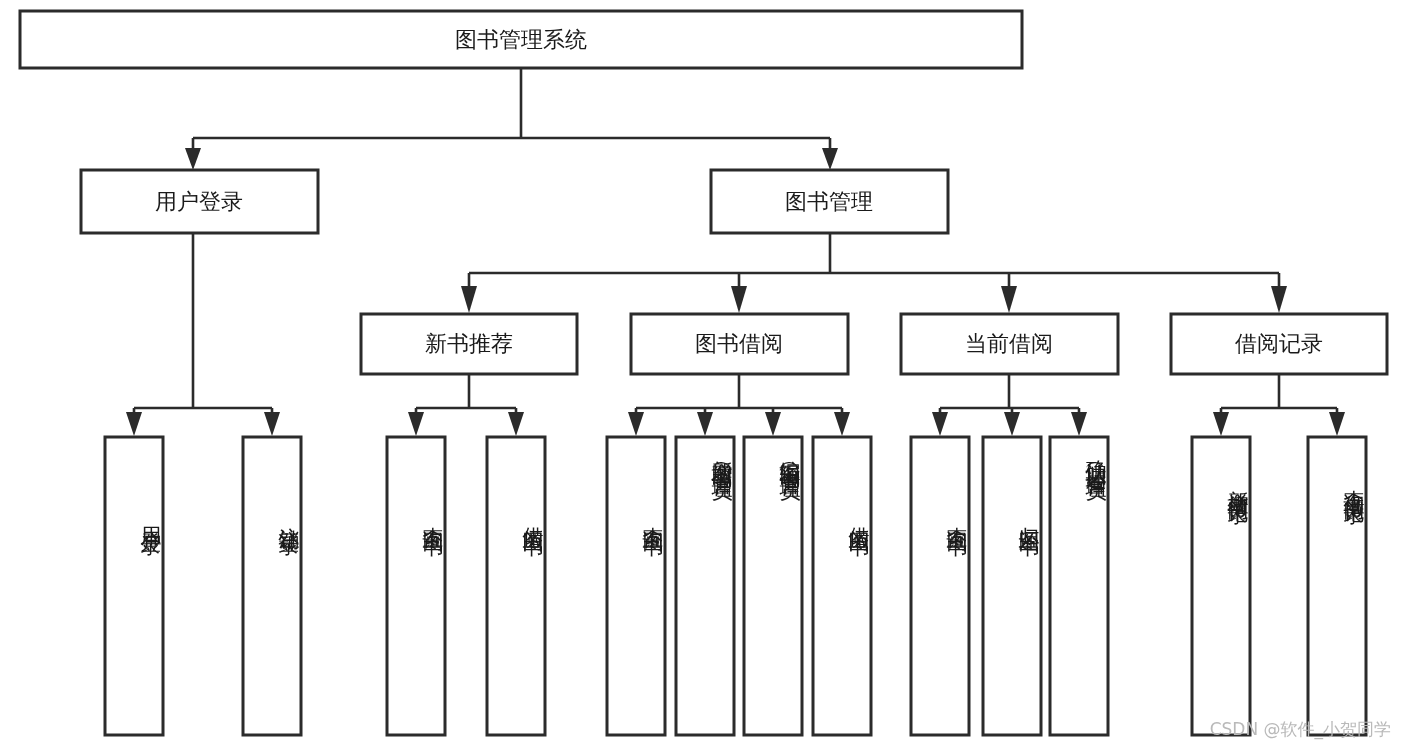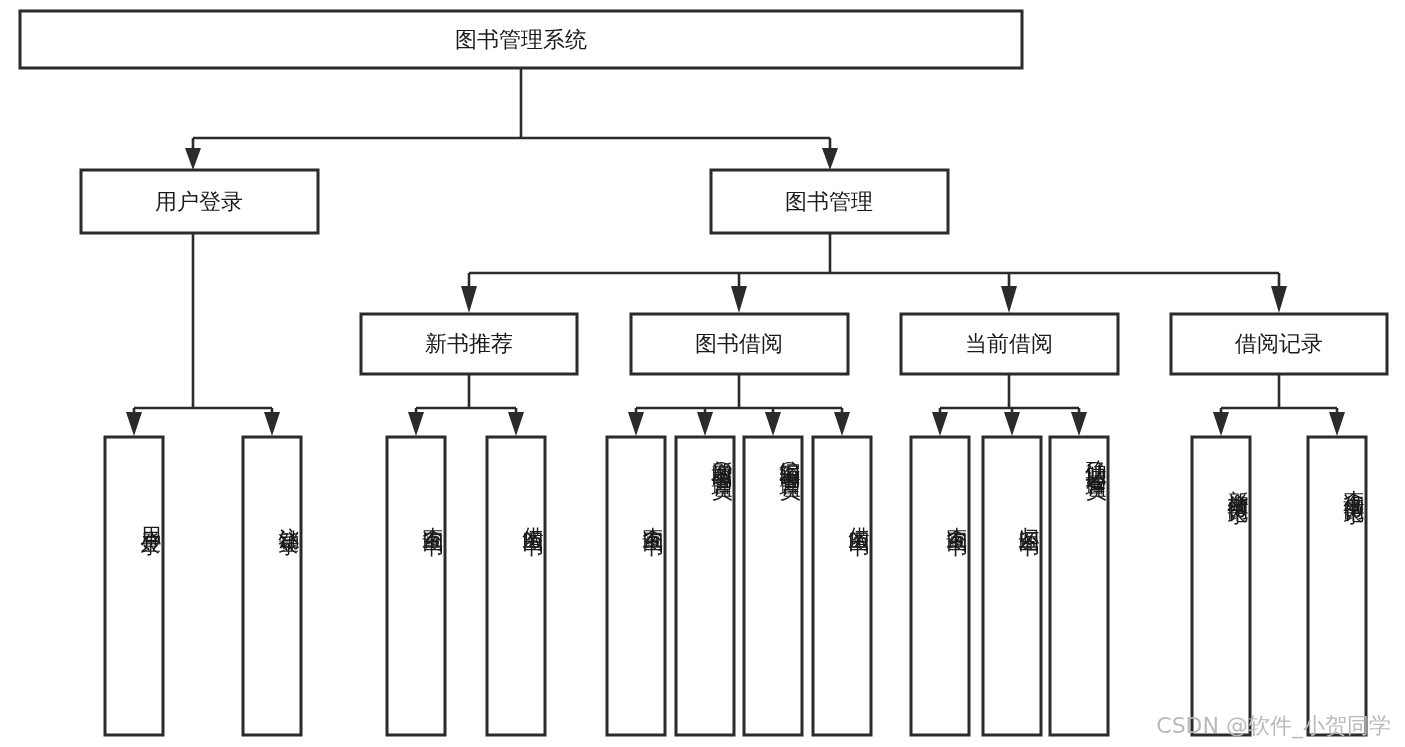--- a/index.html
+++ b/index.html
@@ -59,21 +59,21 @@
     letter-spacing: 3px;
     white-space: nowrap;
     text-align: center;
     pointer-events: none;
   }
   .watermark {
     position: absolute;
     right: 14px;
     bottom: 6px;
     font-family: "DejaVu Sans", "Liberation Sans", sans-serif;
-    font-size: 22px;
+    font-size: 17px;
     color: #b9b9b9;
     white-space: nowrap;
   }
 </style>
 </head>
 <body>
 
 <div id="diagram-root">
 
   <svg class="diagram-svg" viewBox="0 0 1405 747">

